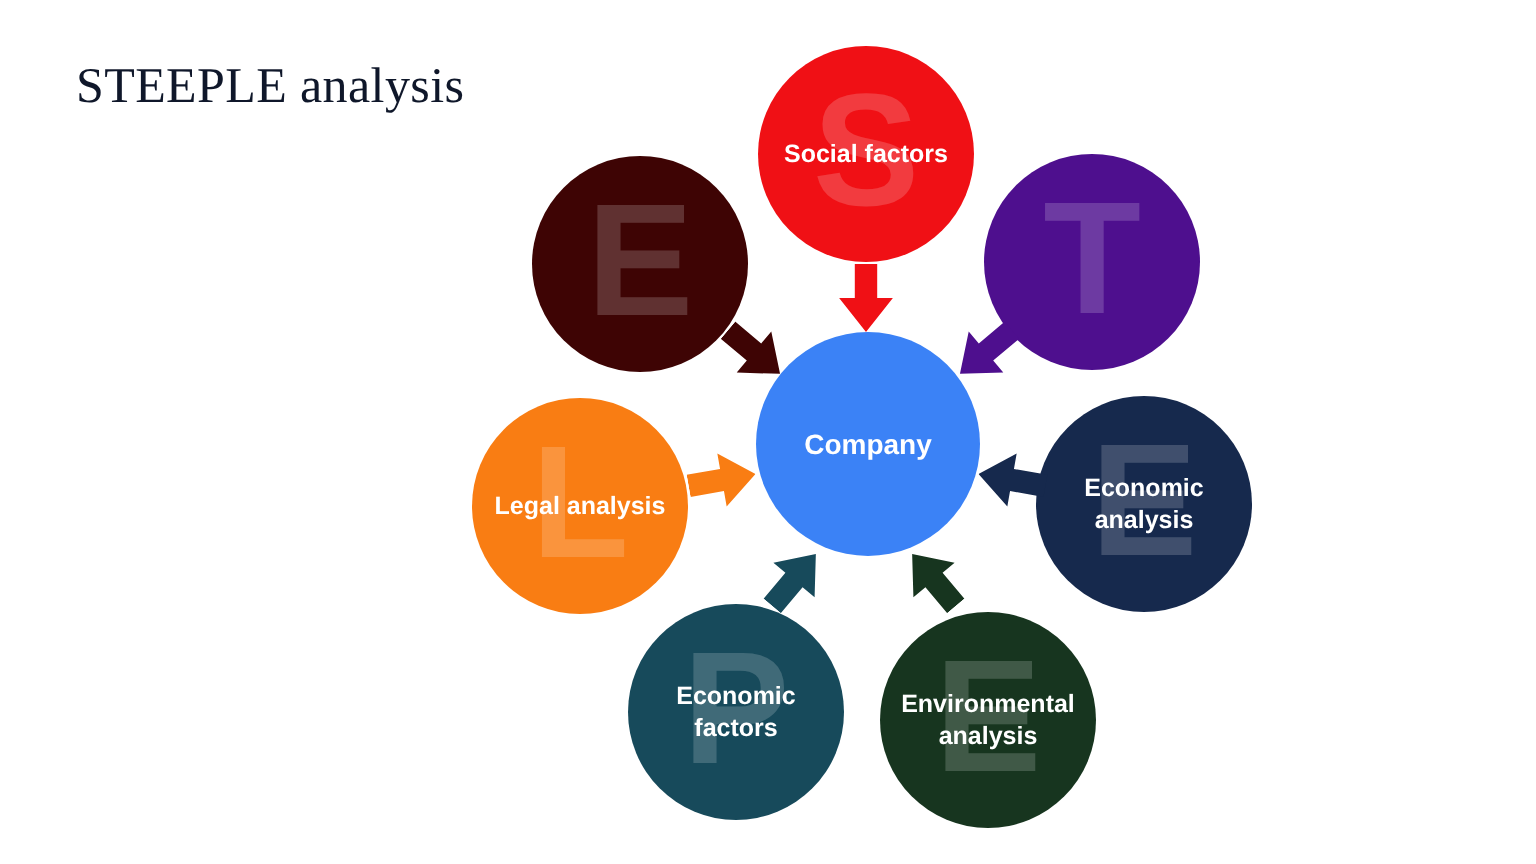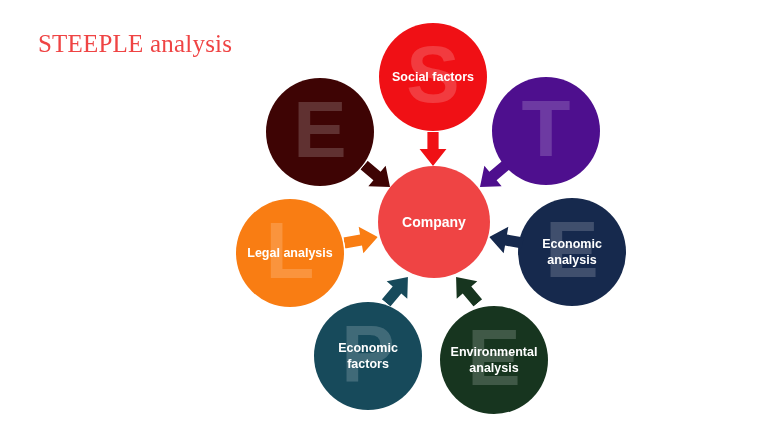--- a/index.html
+++ b/index.html
@@ -11,21 +11,21 @@
     overflow: hidden;
     font-family: "Liberation Sans", sans-serif;
   }
   .slide-title {
     position: absolute;
     left: 38px;
     top: 30px;
     font-family: "Liberation Serif", serif;
     font-size: 25px;
     font-weight: 500;
-    color: #ef4444;
+    color: #0f172a;
     letter-spacing: 0.2px;
   }
   .circle {
     position: absolute;
     width: 108px;
     height: 108px;
     border-radius: 50%;
     display: flex;
     align-items: center;
     justify-content: center;
@@ -105,17 +105,17 @@
 
   <div class="circle" style="left: 236px; top: 199px; background-color: rgb(249, 125, 19);">
     <span class="big-letter">L</span>
     <span class="node-label">Legal analysis</span>
   </div>
 
   <div class="circle" style="left: 266px; top: 78px; background-color: rgb(62, 4, 4);">
     <span class="big-letter">E</span>
   </div>
 
-  <div class="circle center-circle" style="left: 378px; top: 166px; background-color: #ef4444;">
+  <div class="circle center-circle" style="left: 378px; top: 166px; background-color: #3b82f6;">
     <span class="node-label">Company</span>
   </div>
 
 </div>
 
 </body></html>

